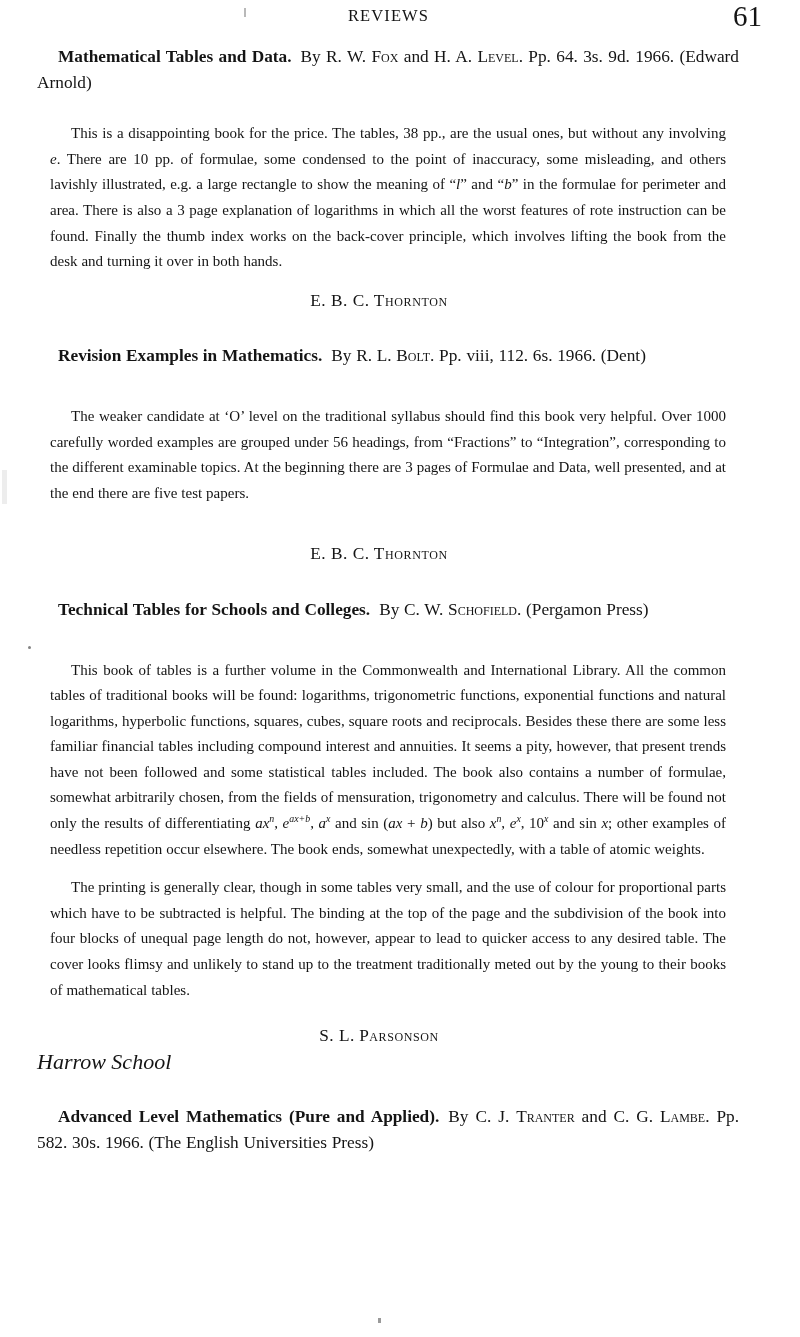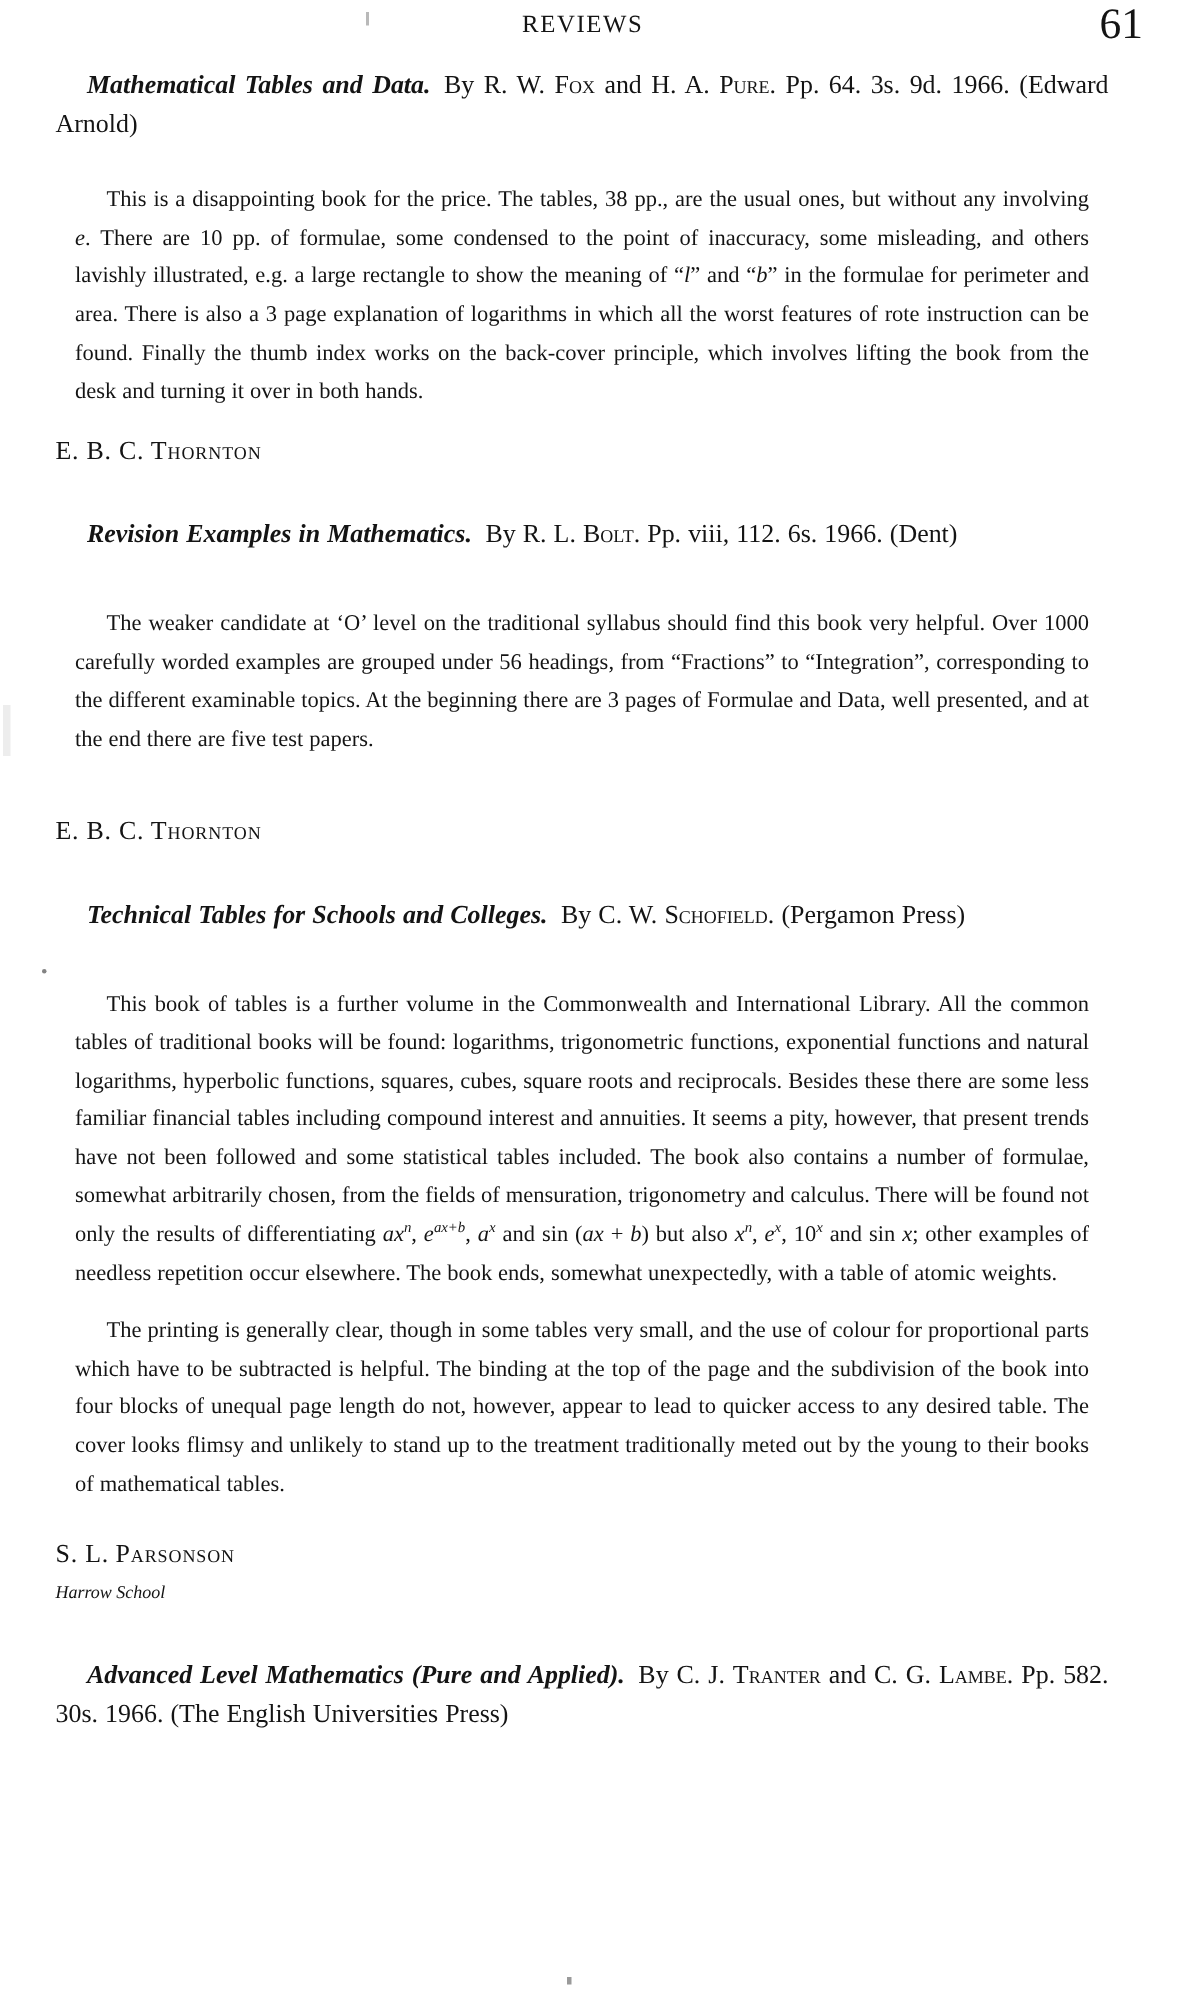--- a/index.html
+++ b/index.html
@@ -62,52 +62,51 @@
   .rev-head {
     font-size: 17.3px;
     line-height: 25.6px;
     text-align: justify;
     text-indent: 21px;
     margin: 0;
     word-spacing: 0.4px;
   }
   .rev-head .bk-title {
     font-weight: bold;
-    font-style: italic;
   }
   .rev-head .gap { display: inline-block; width: 9px; }
   .sc {
     font-variant: small-caps;
   }
 
   p.body-par {
     font-size: 15px;
     line-height: 25.6px;
     text-align: justify;
     text-indent: 21px;
     margin: 13px;
     word-spacing: 0.2px;
     hyphens: none;
     font-family: Liberation Serif, serif;
   }
   p.body-par:last-child { text-align: left; }
 
   .sig {
-    text-align: left;
+    text-align: center;
     font-size: 17.3px;
     line-height: 25.6px;
     padding-right: 18px;
     white-space: nowrap;
   }
   .sig .sig-initials { letter-spacing: 0.5px; }
   .sig .sig-surname { font-variant: small-caps; letter-spacing: 0.6px; }
 
   .affil {
     font-style: italic;
-    font-size: 12px;
+    font-size: 22px;
     line-height: 25.6px;
     text-align: left;
   }
 
   .spacer-lg { height: 30px; }
   .spacer-md { height: 22px; }
   .spacer-sm { height: 13px; }
   .spacer-xs { height: 7px; }
 
   i.math { font-style: italic; }
@@ -160,21 +159,21 @@
 
   <div class="running-head">
     <div class="rh-title">REVIEWS</div>
     <div class="rh-pageno">61</div>
   </div>
 
   <div class="column">
 
     <div class="review">
       <div class="rev-head">
-        <span class="bk-title">Mathematical Tables and Data.</span><span class="gap"></span><span>By R. W. </span><span class="sc">Fox</span><span> and H. A. </span><span class="sc">Pure</span><span>. Pp. 64. 3s. 9d. 1966. (Edward Arnold)</span>
+        <span class="bk-title">Mathematical Tables and Data.</span><span class="gap"></span><span>By R. W. </span><span class="sc">Fox</span><span> and H. A. </span><span class="sc">Level</span><span>. Pp. 64. 3s. 9d. 1966. (Edward Arnold)</span>
       </div>
 
       <div class="spacer-sm"></div>
 
       <p class="body-par"><span>This is a disappointing book for the price. The tables, 38 pp., are the usual ones, but without any involving </span><i class="math">e</i><span>. There are 10 pp. of formulae, some condensed to the point of inaccuracy, some misleading, and others lavishly illustrated, e.g. a large rectangle to show the meaning of “</span><i class="math">l</i><span>” and “</span><i class="math">b</i><span>” in the formulae for perimeter and area. There is also a 3 page explanation of logarithms in which all the worst features of rote instruction can be found. Finally the thumb index works on the back-cover principle, which involves lifting the book from the desk and turning it over in both hands.</span></p>
 
 
       <div class="sig">
         <span class="sig-initials">E. B. C.</span>
         <span class="sig-surname">Thornton</span>

